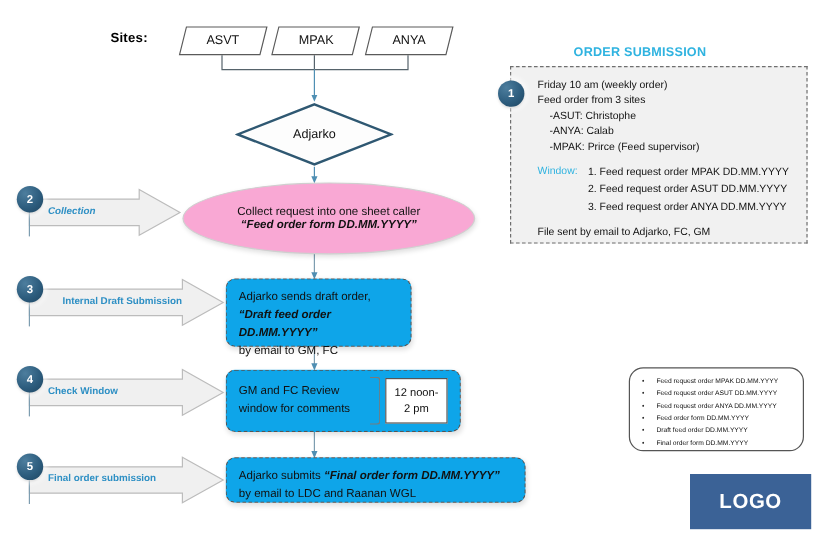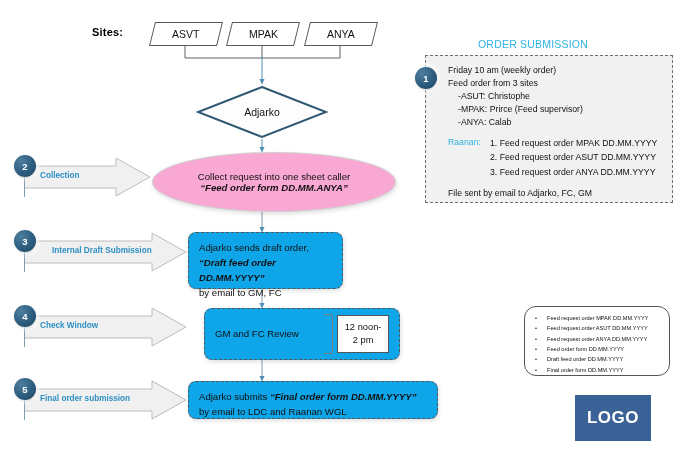--- a/index.html
+++ b/index.html
@@ -71,21 +71,21 @@
     border-radius: 8px;
     box-shadow: 1px 2px 4px rgba(0,0,0,.12);
     padding: 8px 10px;
     box-sizing: border-box;
   }
   .dashed { border: 1px dashed #555; }
   .proc-box .line { font-size: 9.6px; color:#111; line-height: 1.55; }
   .proc-box .ital { font-style: italic; font-weight: bold; }
 
   #box3 { left: 188px; top: 232px; width: 155px; height: 57px; }
-  #box4 { left: 204px; top: 308px; width: 196px; height: 52px; display:flex; align-items:center; }
+  #box4 { left: 188px; top: 308px; width: 196px; height: 52px; display:flex; align-items:center; }
   #box4 .txt { width: 112px; }
   #box4 .brace {
     width: 8px; height: 38px; margin: 0 4px 0 2px;
     border: 1px solid #7a7a7a; border-left: none;
     border-radius: 0 3px 3px 0;
   }
   #time-box {
     width: 52px; height: 36px;
     border: 1px solid #555;
     background: #fff;
@@ -116,21 +116,21 @@
   .step-tick {
     width: 1px;
     background: #7d9db0;
     z-index: 2;
   }
   .big-arrow { z-index: 1; }
 
   
   #os-title {
     left: 478px; top: 38px;
-    font-size: 10.5px; font-weight: normal; color: #2fb3e0;
+    font-size: 10.5px; font-weight: bold; color: #2fb3e0;
     letter-spacing: .2px;
   }
   #os-panel {
     left: 425px; top: 55px; width: 248px; height: 148px;
     border: 1px dashed #6f6f6f;
     background: #f1f1f1;
     box-sizing: border-box;
     padding: 8px 10px 8px 22px;
   }
   #os-panel .row { font-size: 8.7px; color:#111; line-height: 1.48; white-space: nowrap; }
@@ -159,21 +159,21 @@
     white-space: nowrap;
   }
   #file-list li:before {
     content: "\2022";
     position: absolute; left: 4px; top: 0;
     font-size: 5.6px; color: #111;
   }
 
   
   #logo {
-    left: 575px; top: 395px; width: 76px; height: 46px;
+    left: 575px; top: 395px; width: 101px; height: 46px;
     background: #3b6296;
     color: #ffffff;
     font-size: 17px; font-weight: bold;
     display: flex; align-items: center; justify-content: center;
     letter-spacing: .5px;
   }
 
   
   #wires { left: 0; top: 0; width: 680px; height: 458px; pointer-events: none; }
 </style>
@@ -221,28 +221,28 @@
 
   <div class="abs" id="diamond-wrap">
     <svg width="132" height="54" viewBox="0 0 132 54">
       <polygon points="66,2 130,27 66,52 2,27" fill="#fdfdfd" stroke="#2f5872" stroke-width="2"></polygon>
     </svg>
     <div id="diamond-label">Adjarko</div>
   </div>
 
   <div class="abs step" style="left:14px; top:155px;">2</div>
   <div class="abs step-tick" style="left:24px; top:175px; height:22px;"></div>
-  <div class="abs step-label" style="left:40px; top:171px;">Collection</div>
+  <div class="abs step-label" style="left:40px; top:171px;font-style:italic;">Collection</div>
   <svg class="abs big-arrow" style="left:24px; top:156px;" width="128" height="42">
     <polygon points="0,10 92,10 92,2 126,21 92,40 92,32 0,32" fill="#f0f0f0" stroke="#bcbcbc" stroke-width="1"></polygon>
   </svg>
 
   <div class="abs" id="ellipse">
     <div class="l1">Collect request into one sheet caller</div>
-    <div class="l2">“Feed order form DD.MM.ANYA”</div>
+    <div class="l2">“Feed order form DD.MM.YYYY”</div>
   </div>
 
   <div class="abs step" style="left:14px; top:230px;">3</div>
   <div class="abs step-tick" style="left:24px; top:250px; height:22px;"></div>
   <div class="abs step-label" style="left:52px; top:246px;">Internal Draft Submission</div>
   <svg class="abs big-arrow" style="left:24px; top:231px;" width="164" height="42">
     <polygon points="0,10 128,10 128,2 162,21 128,40 128,32 0,32" fill="#f0f0f0" stroke="#bcbcbc" stroke-width="1"></polygon>
   </svg>
 
   <div class="abs proc-box dashed" id="box3">
@@ -254,20 +254,21 @@
   <div class="abs step" style="left:14px; top:305px;">4</div>
   <div class="abs step-tick" style="left:24px; top:325px; height:22px;"></div>
   <div class="abs step-label" style="left:40px; top:321px;">Check Window</div>
   <svg class="abs big-arrow" style="left:24px; top:306px;" width="164" height="42">
     <polygon points="0,10 128,10 128,2 162,21 128,40 128,32 0,32" fill="#f0f0f0" stroke="#bcbcbc" stroke-width="1"></polygon>
   </svg>
 
   <div class="abs proc-box dashed" id="box4">
     <div class="txt">
       <div class="line">GM and FC Review</div>
+      <div class="line">window for comments</div>
     </div>
     <div class="brace"></div>
     <div id="time-box">
       <div>12 noon-</div>
       <div>2 pm</div>
     </div>
   </div>
 
   <div class="abs step" style="left:14px; top:378px;">5</div>
   <div class="abs step-tick" style="left:24px; top:398px; height:22px;"></div>
@@ -282,25 +283,25 @@
   </div>
 
   <div class="abs" id="os-title">ORDER SUBMISSION</div>
 
   <div class="abs step" id="os-circle1">1</div>
 
   <div class="abs" id="os-panel">
     <div class="row">Friday 10 am  (weekly order)</div>
     <div class="row">Feed order  from 3 sites</div>
     <div class="row indent">-ASUT: Christophe</div>
+    <div class="row indent">-ANYA: Calab</div>
     <div class="row indent">-MPAK:  Prirce (Feed supervisor)</div>
-    <div class="row indent">-ANYA: Calab</div>
     <div class="spacer"></div>
     <div id="os-fmt">
-      <div class="fmt-key">Raanan:</div>
+      <div class="fmt-key">Window:</div>
       <div class="fmt-list">
         <div class="row">1. Feed request order MPAK DD.MM.YYYY</div>
         <div class="row">2. Feed request order  ASUT DD.MM.YYYY</div>
         <div class="row">3. Feed request order  ANYA DD.MM.YYYY</div>
       </div>
     </div>
     <div class="spacer"></div>
     <div class="row">File sent by email to Adjarko, FC, GM</div>
   </div>
 

